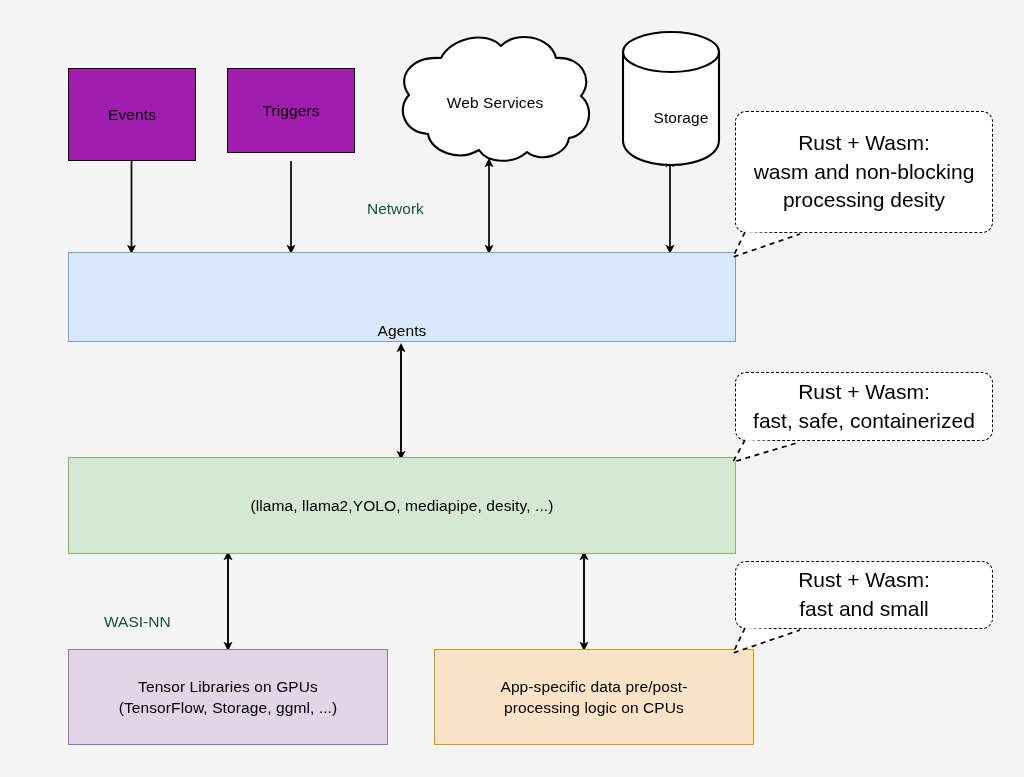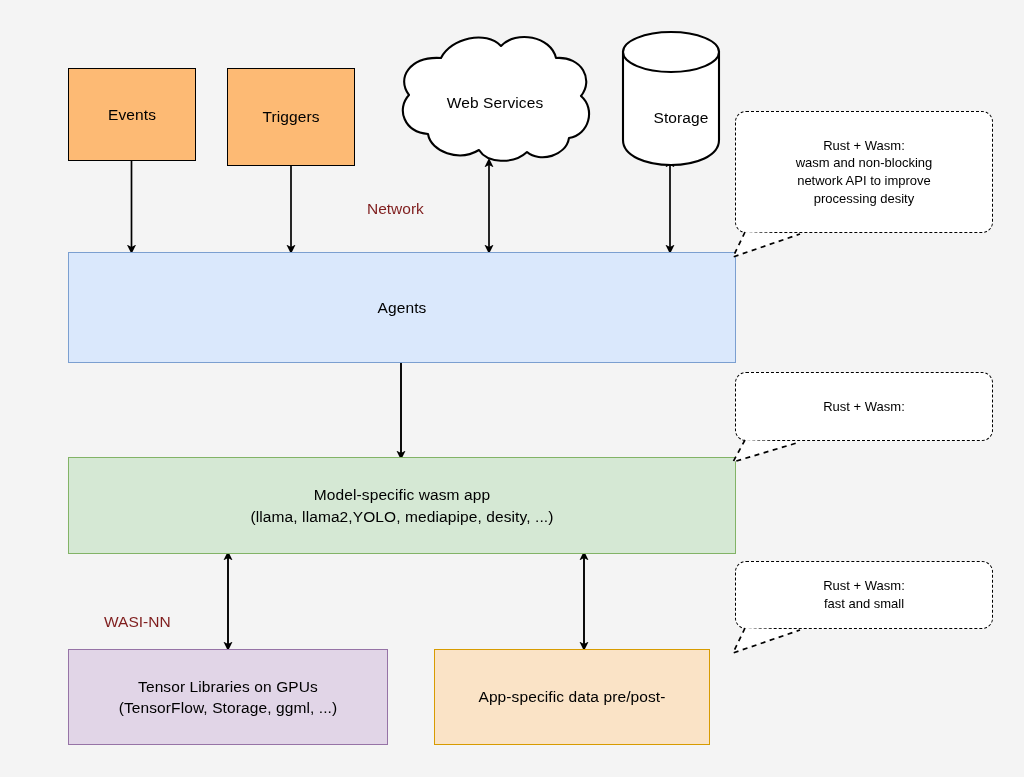--- a/index.html
+++ b/index.html
@@ -32,21 +32,21 @@
     text-align: center;
     color: #000000;
     font-size: 15.5px;
     line-height: 1.38;
     letter-spacing: 0.1px;
   }
   .node .lbl { display: block; }
 
   
   .box-plain {
-    background: #fdba74;
+    background: #a21caf;
     border: 1.6px solid #000000;
   }
 
   
   .box-agents {
     background: #dae8fc;
     border: 1.4px solid #7b9fd0;
   }
   .box-wasm {
     background: #d5e8d4;
@@ -58,21 +58,21 @@
   }
   .box-cpu {
     background: #fae3c6;
     border: 1.6px solid #d79b00;
   }
 
   
   .free-label {
     position: absolute;
     font-size: 15.5px;
-    color: #7f1d1d;
+    color: #14532d;
     white-space: nowrap;
   }
 
   
   svg.layer {
     position: absolute;
     left: 0; top: 0;
     width: 1024px;
     height: 777px;
     overflow: visible;
@@ -84,21 +84,21 @@
   .callout {
     position: absolute;
     box-sizing: border-box;
     background: #ffffff;
     border: 1.7px dashed #000000;
     border-radius: 11px;
     display: flex;
     align-items: center;
     justify-content: center;
     text-align: center;
-    font-size: 13px;
+    font-size: 21px;
     line-height: 1.36;
     color: #000000;
     z-index: 4;
   }
   .callout .lbl { display: block; }
 </style>
 </head>
 <body>
 
 <div id="canvas">
@@ -142,72 +142,72 @@
              C396,78 410,56 441,58 Z" fill="#ffffff" stroke="#000000" stroke-width="2.1" stroke-linejoin="round"></path>
 
     <path d="M623,52 L623,140 C623,156 646,165 671,165 C696,165 719,156 719,140 L719,52 Z" fill="#ffffff" stroke="#000000" stroke-width="2.1"></path>
     <ellipse cx="671" cy="52" rx="48" ry="20" fill="#ffffff" stroke="#000000" stroke-width="2.1"></ellipse>
   </svg>
 
   <div class="node box-plain" style="left:68px; top:68px; width:128px; height:93px;">
     <span class="lbl">Events</span>
   </div>
 
-  <div class="node box-plain" style="left:227px; top:68px; width:128px; height:98px;">
+  <div class="node box-plain" style="left:227px; top:68px; width:128px; height:85px;">
     <span class="lbl">Triggers</span>
   </div>
 
   <div class="node" style="left:413px; top:80px; width:164px; height:46px; background:transparent; border:none; z-index:3;text-align:right;">
     <span class="lbl">Web Services</span>
   </div>
 
   <div class="node" style="left:623px; top:98px; width:96px; height:40px; background:transparent; border:none; z-index:3;padding-left:20px;">
     <span class="lbl">Storage</span>
   </div>
 
-  <div class="node box-agents" style="left:68px; top:252px; width:668px; height:111px;">
+  <div class="node box-agents" style="left:68px; top:252px; width:668px; height:90px;align-items:flex-end;">
     <span class="lbl">Agents</span>
   </div>
 
   <div class="node box-wasm" style="left:68px; top:457px; width:668px; height:97px; flex-direction:column;">
-    <span class="lbl">Model-specific wasm app</span>
     <span class="lbl">(llama, llama2,YOLO, mediapipe, desity, ...)</span>
   </div>
 
   <div class="node box-tensor" style="left:68px; top:649px; width:320px; height:96px; flex-direction:column;">
     <span class="lbl">Tensor Libraries on GPUs</span>
     <span class="lbl">(TensorFlow, Storage, ggml, ...)</span>
   </div>
 
-  <div class="node box-cpu" style="left:434px; top:649px; width:276px; height:96px; flex-direction:column;">
+  <div class="node box-cpu" style="left:434px; top:649px; width:320px; height:96px; flex-direction:column;">
     <span class="lbl">App-specific data pre/post-</span>
+    <span class="lbl">processing logic on CPUs</span>
   </div>
 
   <div class="free-label" style="left:367px; top:200px;">Network</div>
 
   <div class="free-label" style="left:104px; top:593px;margin-top:20px;">WASI-NN</div>
 
   <svg class="layer" viewBox="0 0 1024 777" style="z-index:5;">
 
     <path d="M745,232 L733,257 L800,234" fill="#ffffff" stroke="#000000" stroke-width="1.7" stroke-dasharray="5 4.5" stroke-linejoin="round"></path>
 
     <path d="M745,440 L733,462 L800,442" fill="#ffffff" stroke="#000000" stroke-width="1.7" stroke-dasharray="5 4.5" stroke-linejoin="round"></path>
 
     <path d="M745,628 L733,653 L800,630" fill="#ffffff" stroke="#000000" stroke-width="1.7" stroke-dasharray="5 4.5" stroke-linejoin="round"></path>
   </svg>
 
   <div class="callout" style="left:735px; top:111px; width:258px; height:122px; flex-direction:column;">
     <span class="lbl">Rust + Wasm:</span>
     <span class="lbl">wasm and non-blocking</span>
-    <span class="lbl">network API to improve</span>
     <span class="lbl">processing desity</span>
   </div>
 
   <div class="callout" style="left:735px; top:372px; width:258px; height:69px; flex-direction:column;">
     <span class="lbl">Rust + Wasm:</span>
+    <span class="lbl">fast, safe, containerized</span>
   </div>
 
   <div class="callout" style="left:735px; top:561px; width:258px; height:68px; flex-direction:column;">
     <span class="lbl">Rust + Wasm:</span>
     <span class="lbl">fast and small</span>
   </div>
 
 </div>
 
 </body></html>

